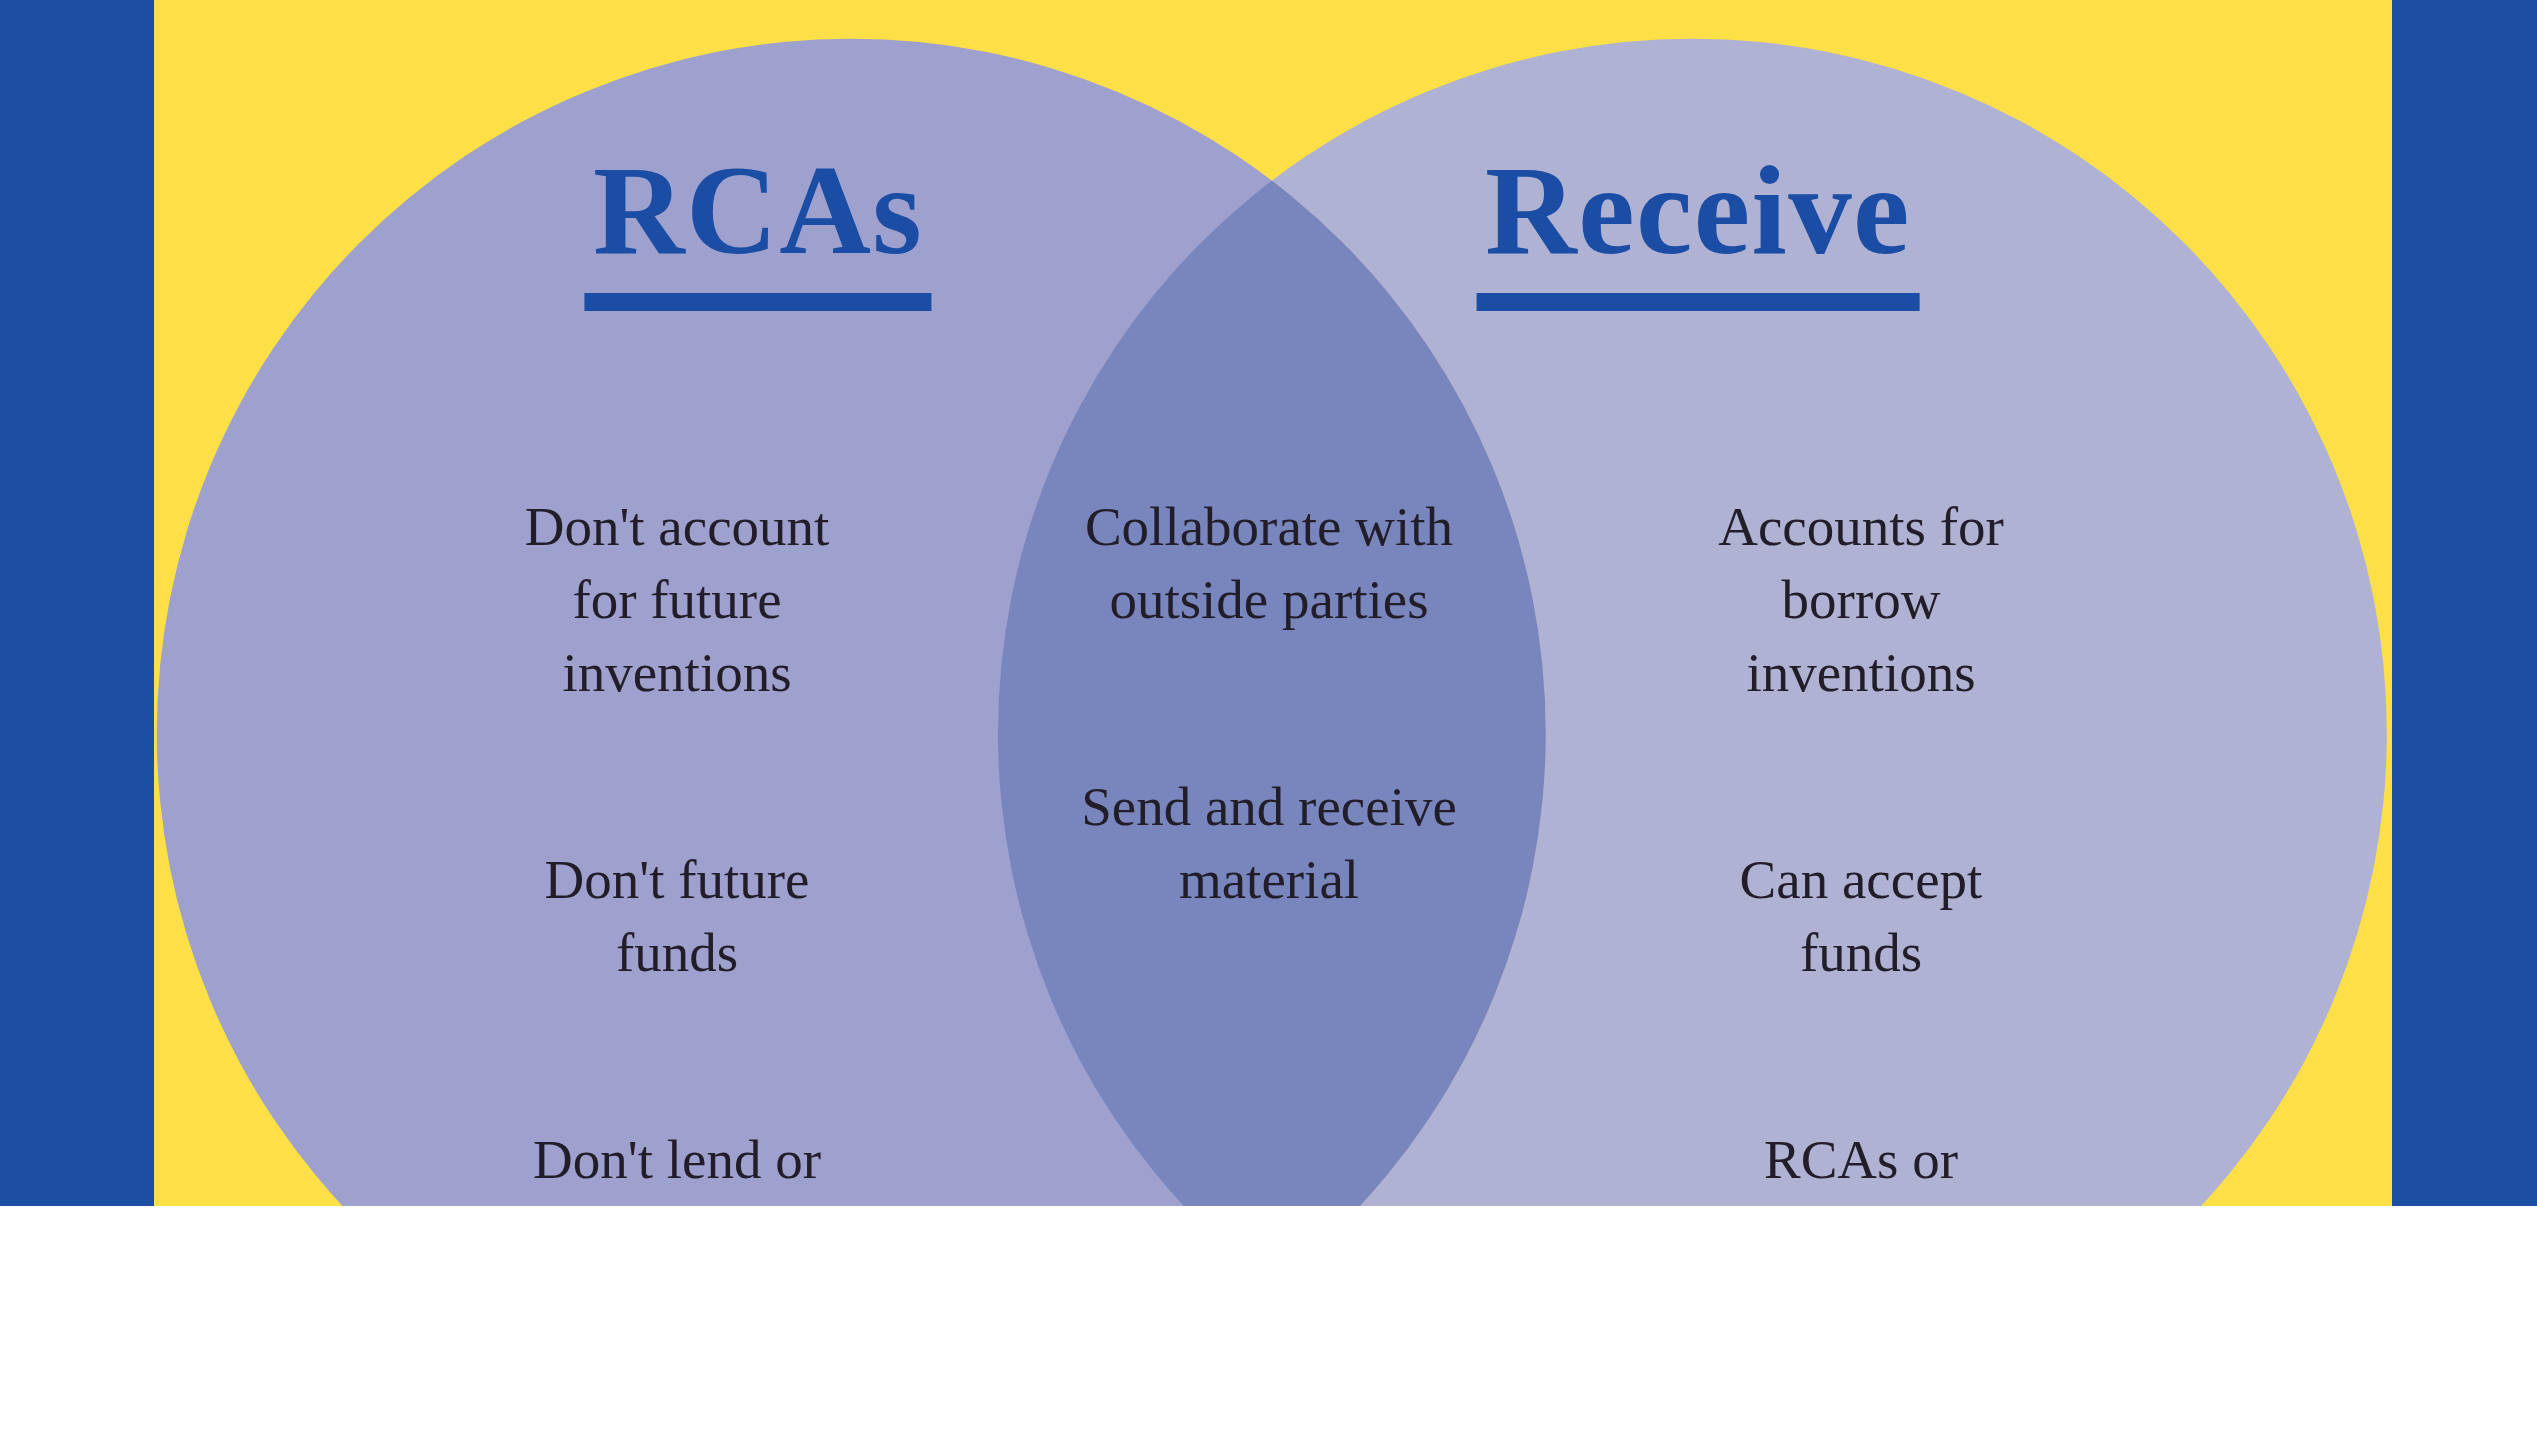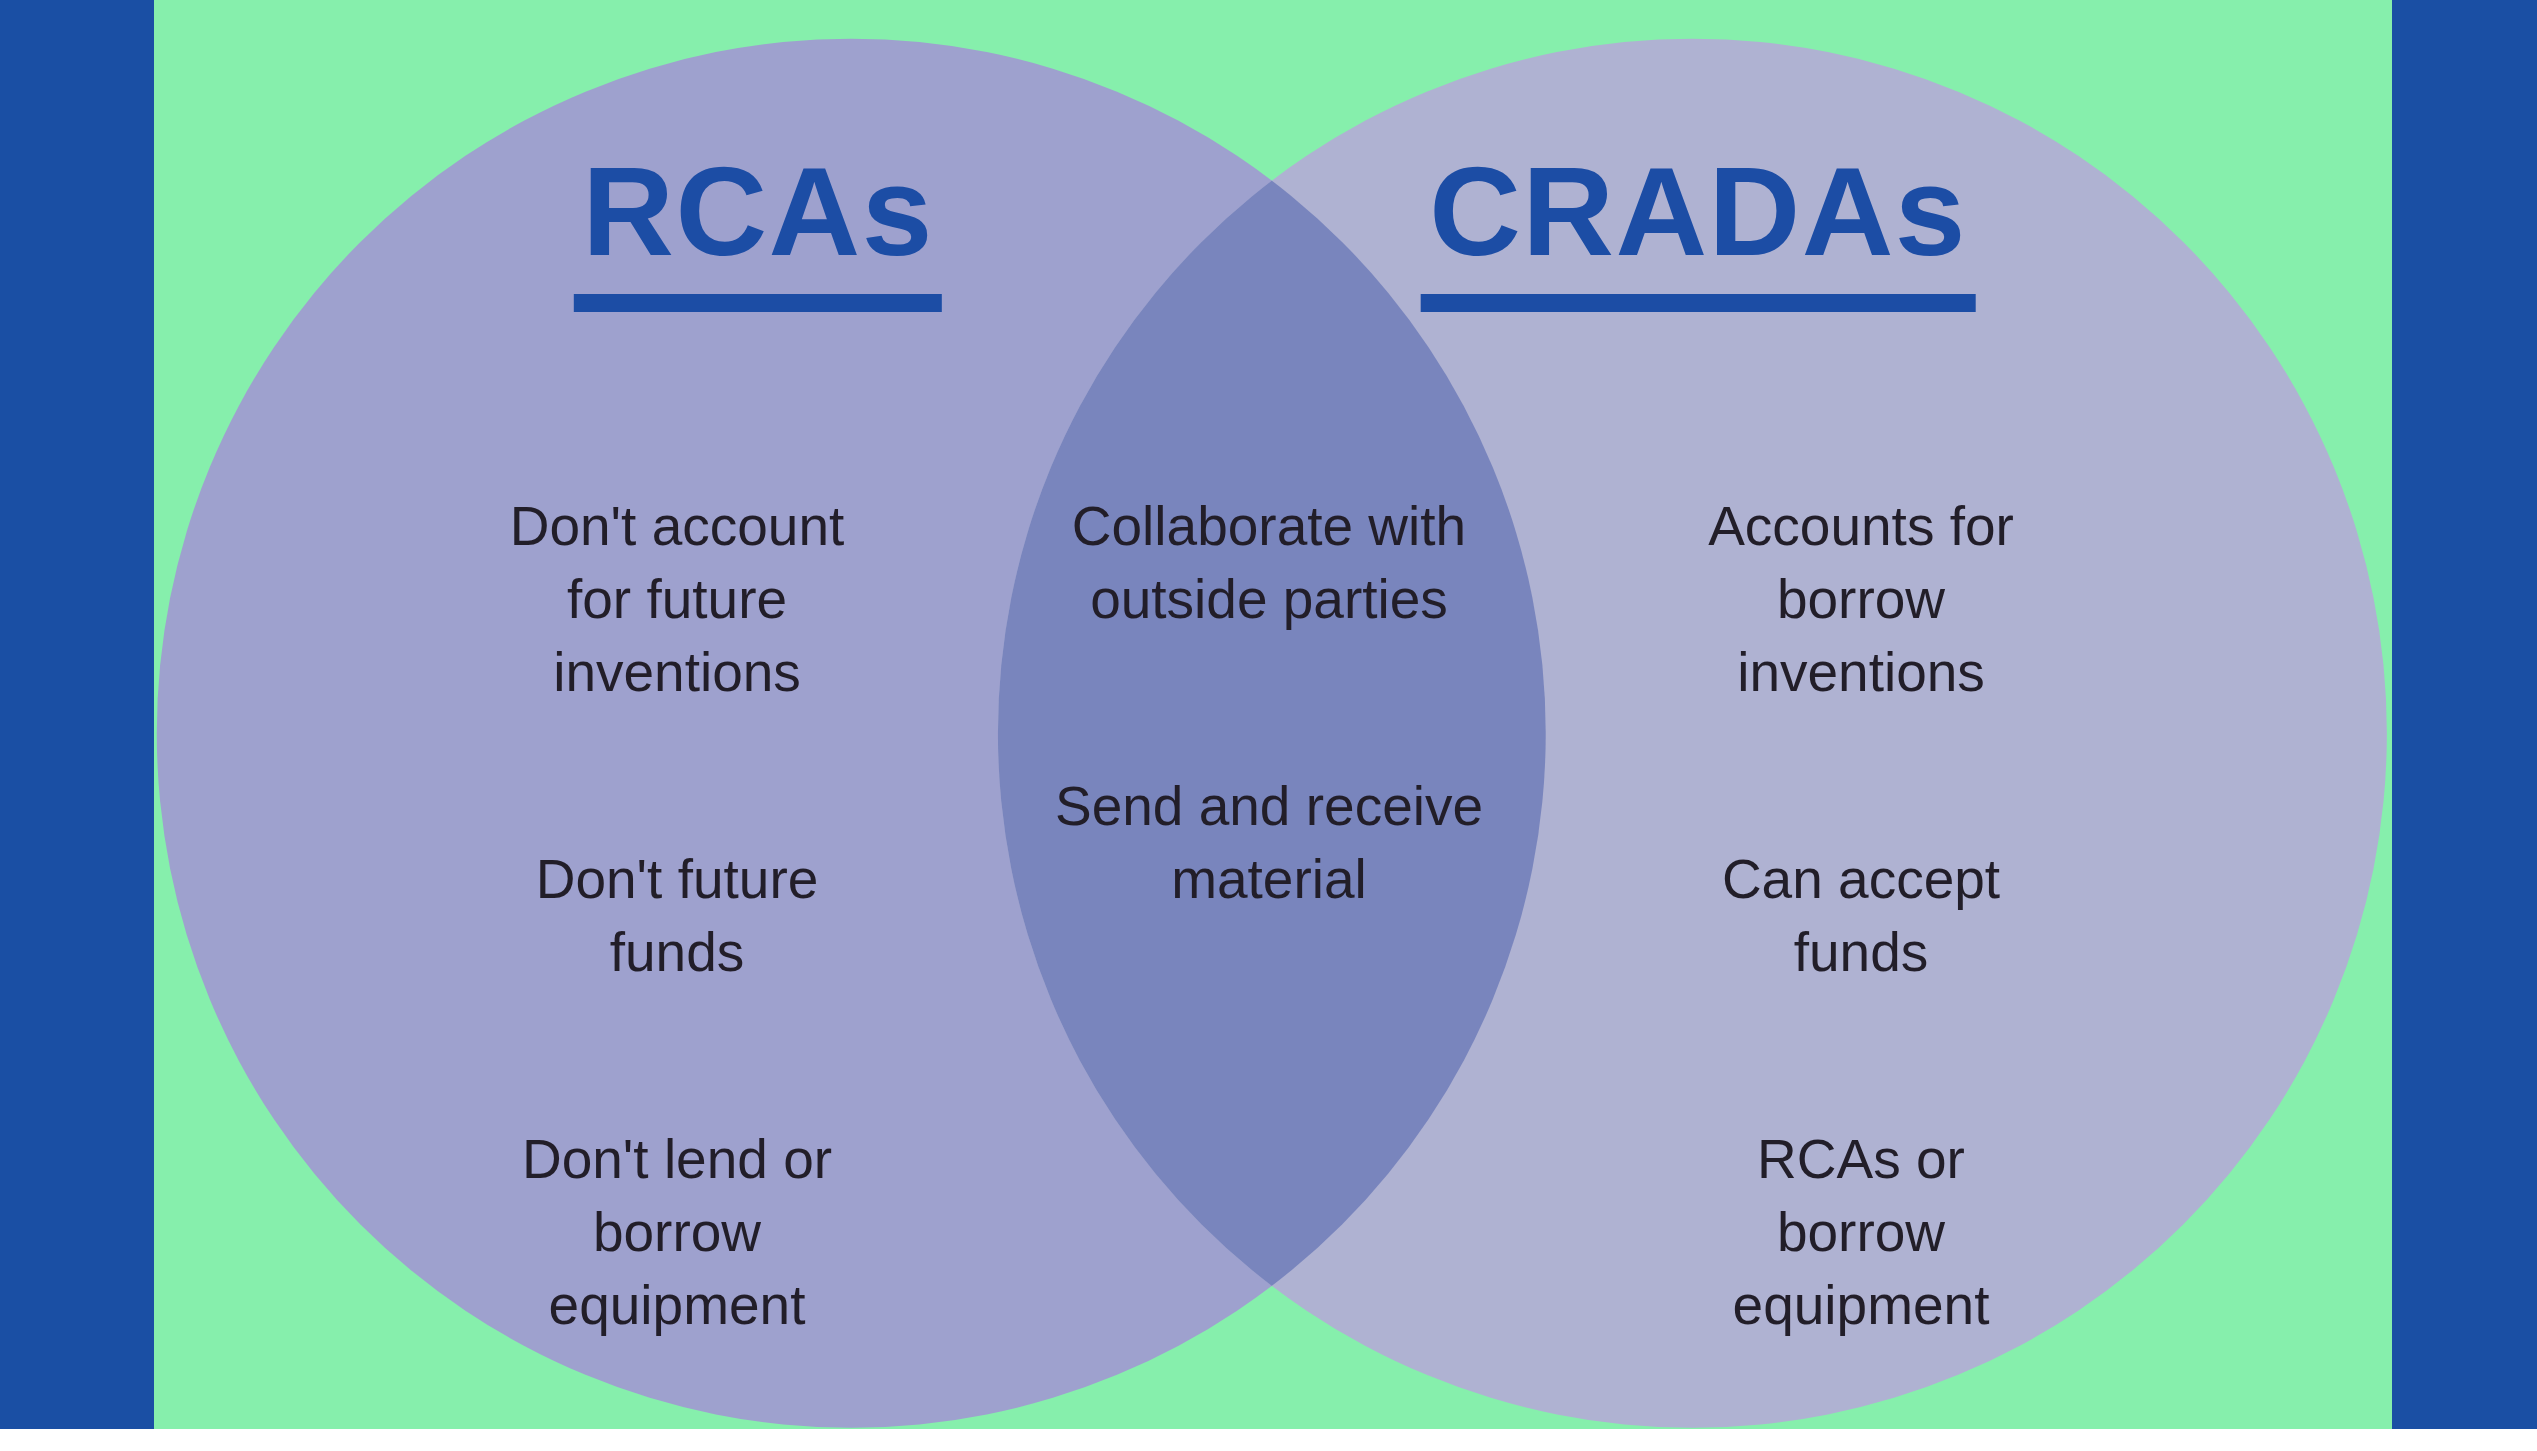--- a/index.html
+++ b/index.html
@@ -2,24 +2,24 @@
 <html style="font-size:11.3px"><head>
 <meta charset="utf-8">
 <style>
   html, body {
     margin: 0;
     padding: 0;
   }
   .canvas {
     position: relative;
     width: 2538px;
-    height: 1429px;
-    background: #86efac;
+    height: 1206px;
+    background: #fde047;
     overflow: hidden;
-    font-family: Liberation Sans, sans-serif;
+    font-family: Liberation Serif, serif;
   }
   .side-bar {
     position: absolute;
     top: 0;
     height: 100%;
     background: #1A4FA4;
   }
   .side-bar.left  { left: 0;  width: 154px; }
   .side-bar.right { right: 0; width: 146px; }
 
@@ -82,21 +82,21 @@
     <circle cx="1207" cy="1040" r="985" fill="#9EA1CE"></circle>
     <circle cx="2400" cy="1040" r="985" fill="#AFB2D2"></circle>
     <circle cx="2400" cy="1040" r="985" clip-path="url(#leftClip)" fill="#7985BD"></circle>
   </svg>
 
   <div class="venn-title t-left">
     <span class="u">RCAs</span>
   </div>
 
   <div class="venn-title t-right">
-    <span class="u">CRADAs</span>
+    <span class="u">Receive</span>
   </div>
 
   <div class="col col-left">
     <div class="venn-item">Don't account
 for future
 inventions</div>
     <div class="venn-item">Don't future
 funds</div>
     <div class="venn-item">Don't lend or
 borrow

